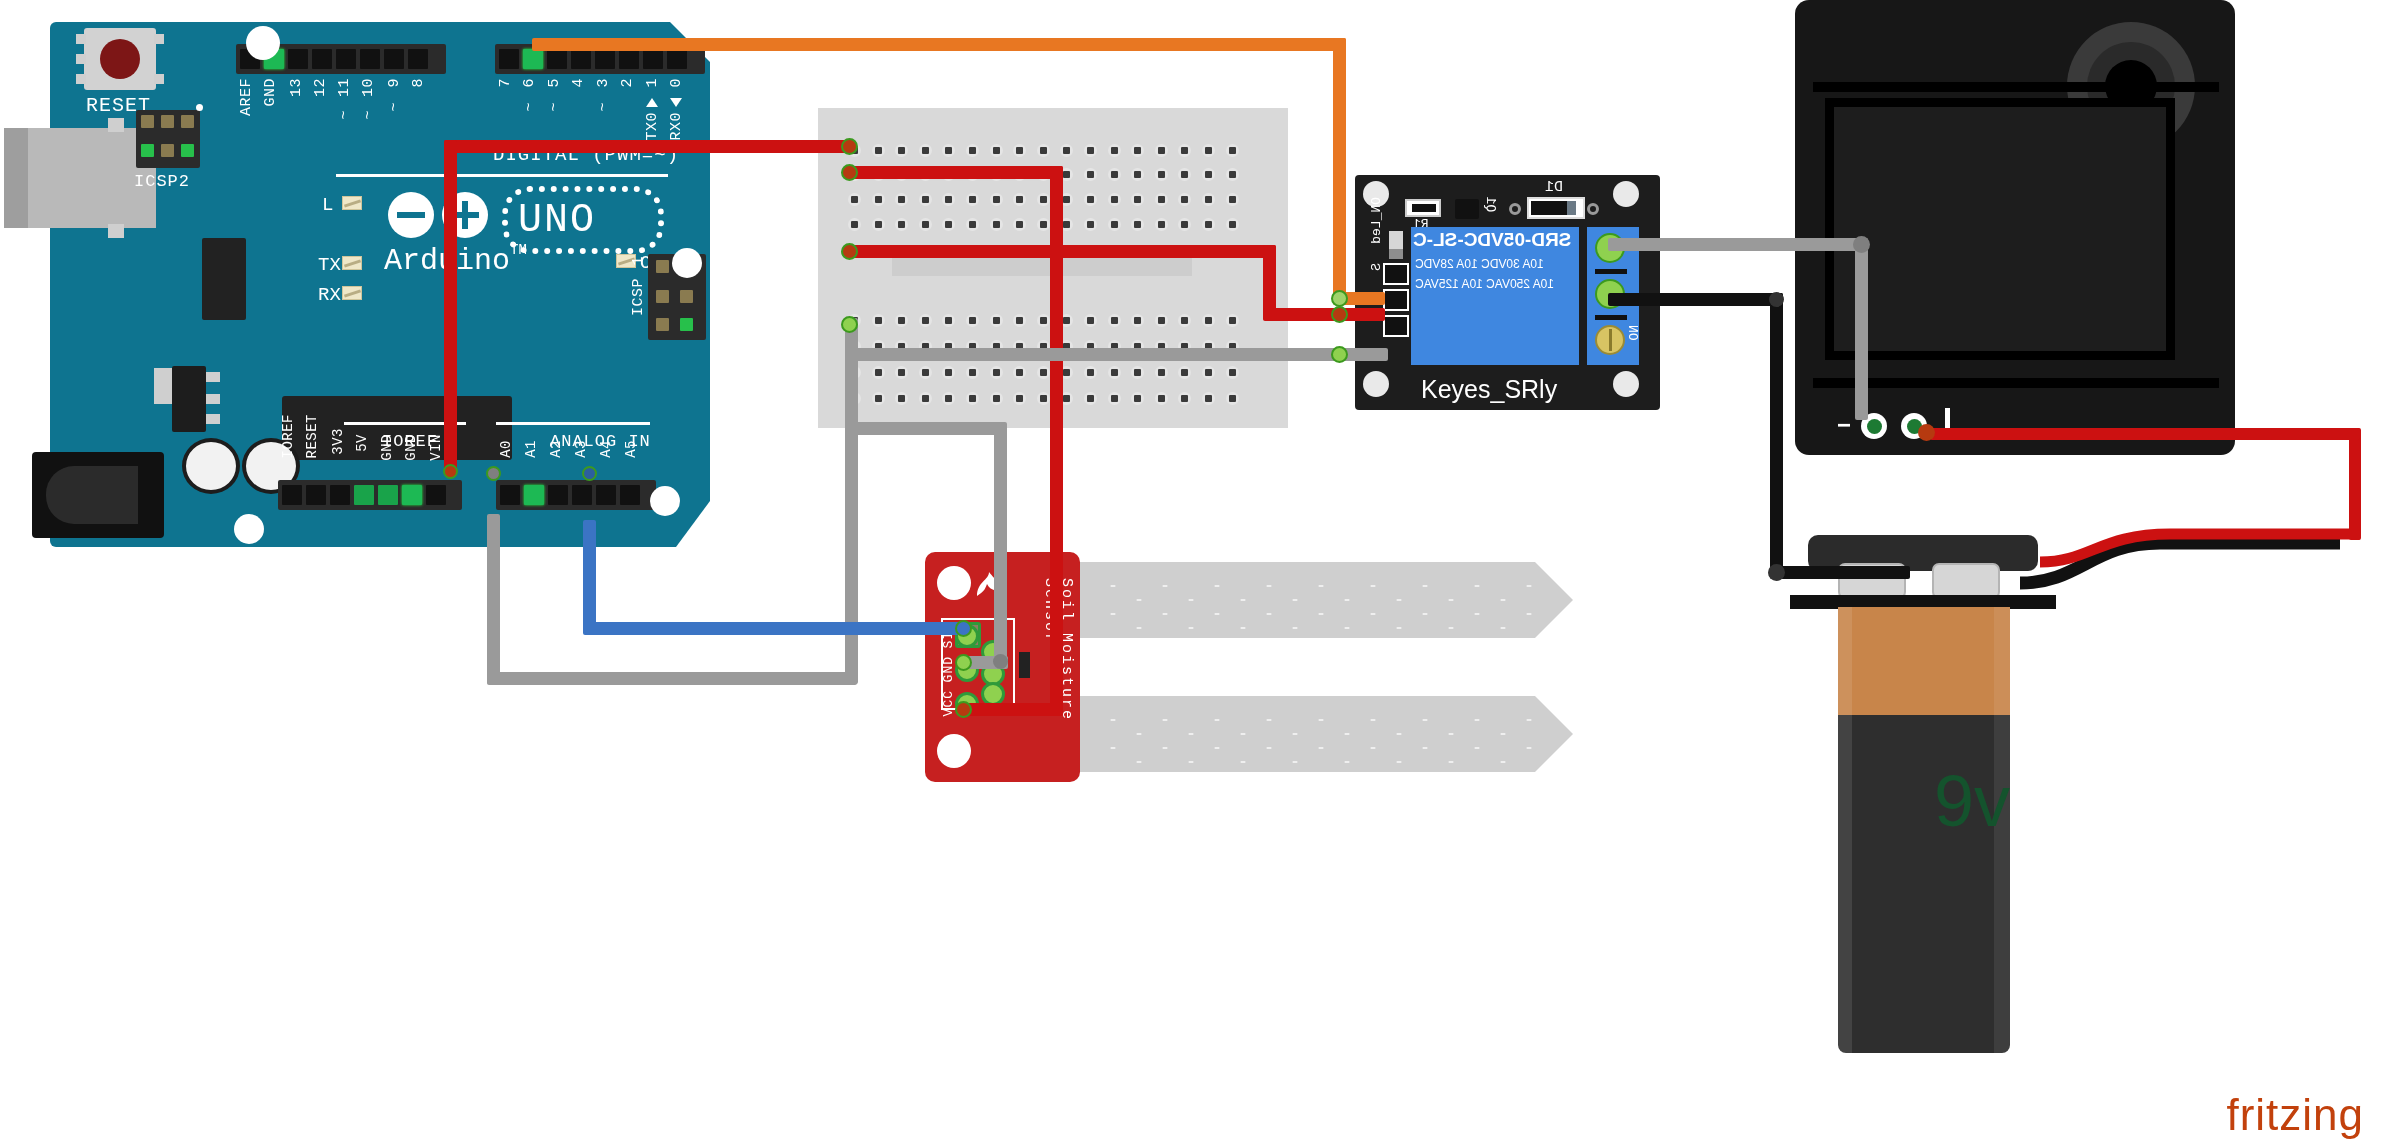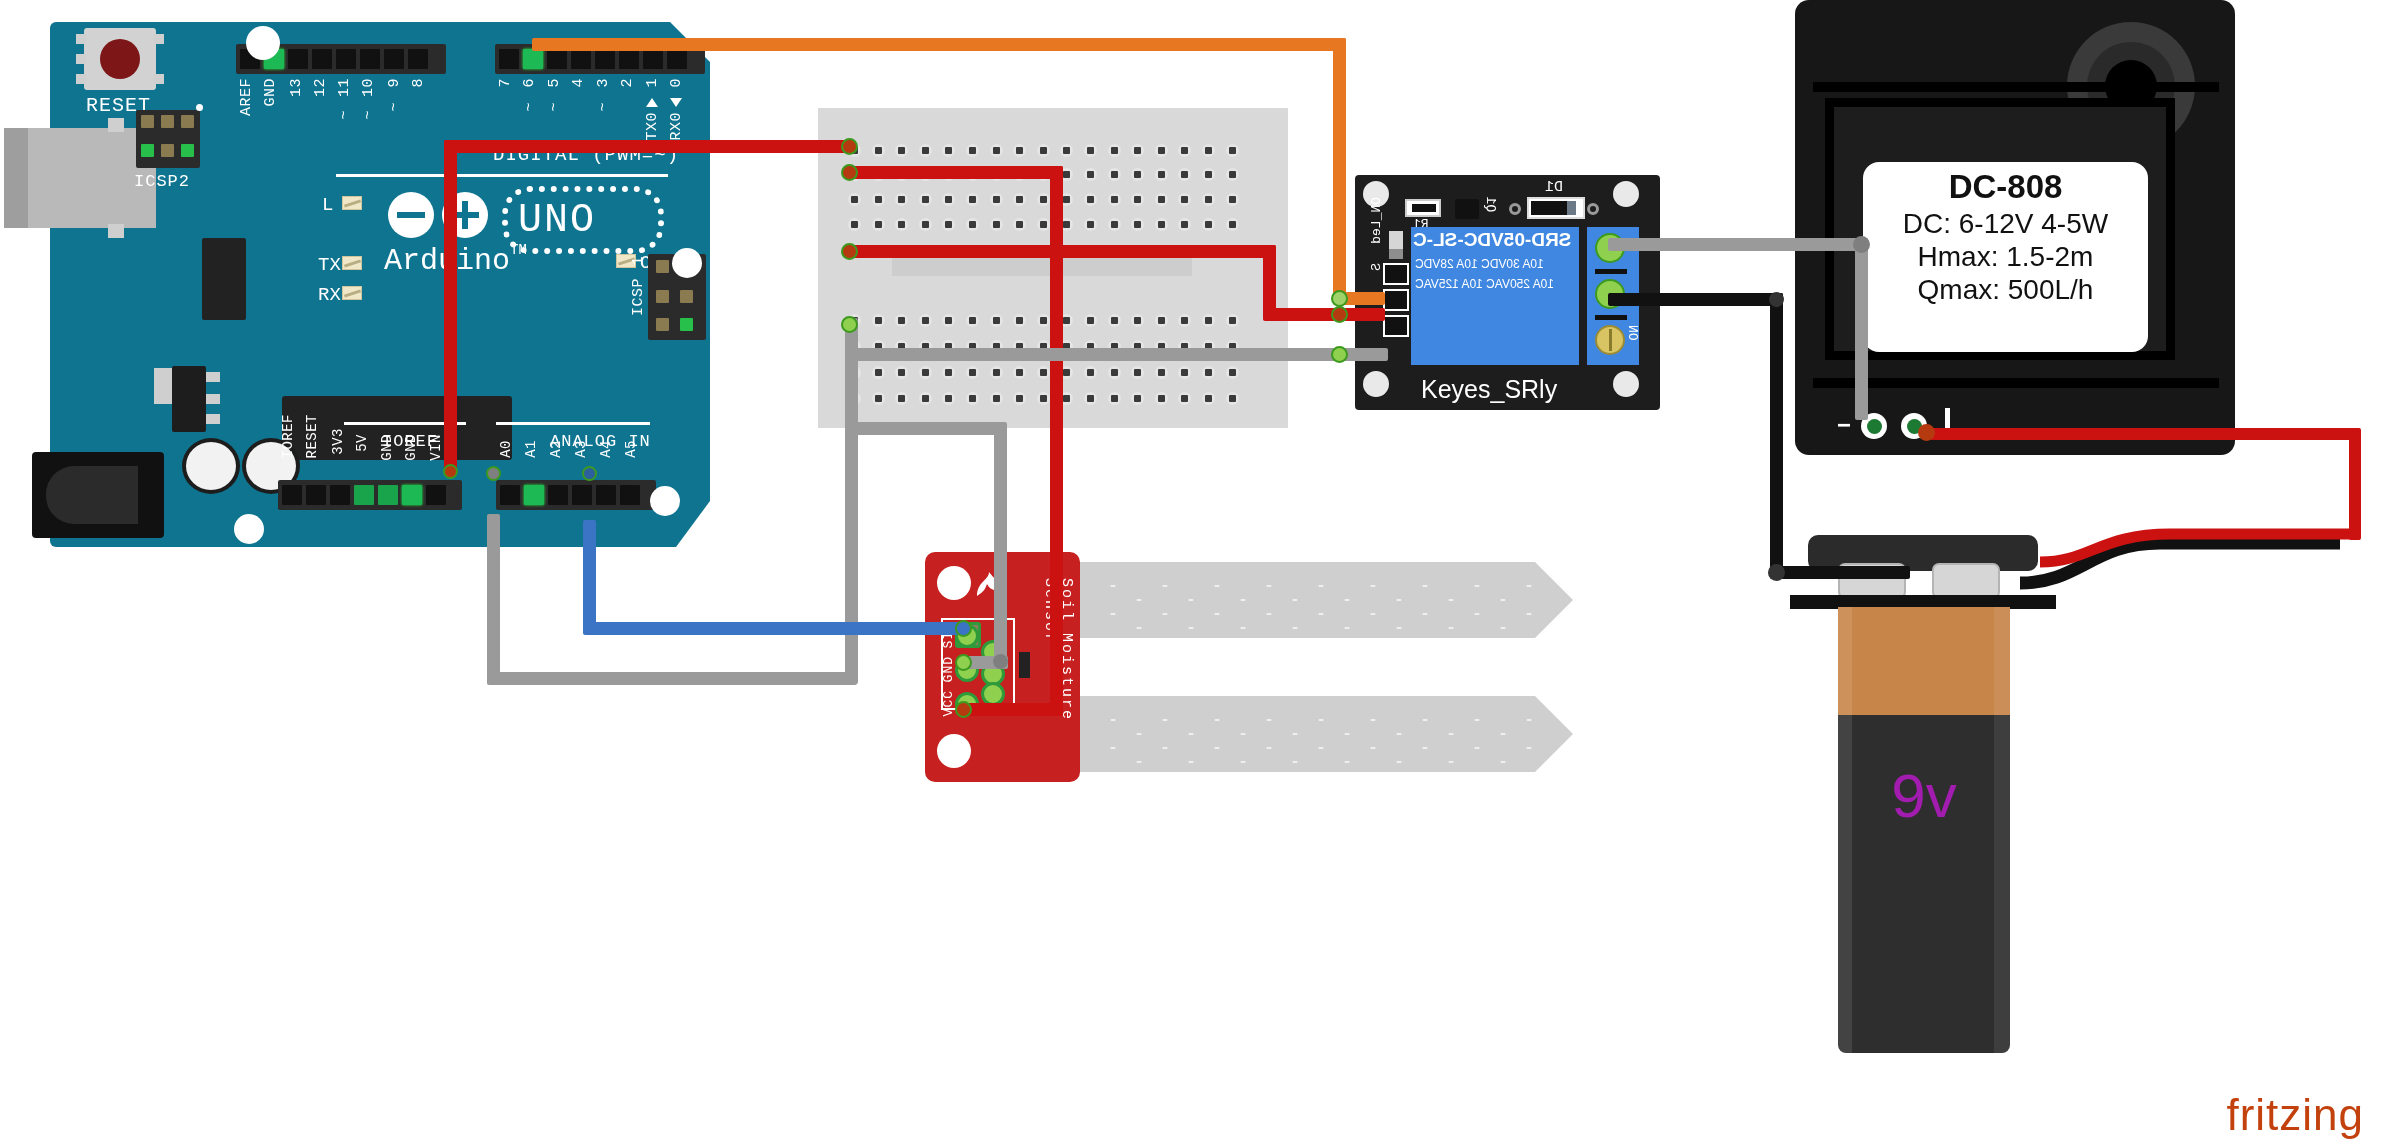--- a/index.html
+++ b/index.html
@@ -97,21 +97,21 @@
   
   #batt{left:1790px;top:535px;width:270px;height:520px;}
   .bcap{position:absolute;left:18px;top:0;width:230px;height:36px;background:#2b2b2b;border-radius:10px;}
   .bsnapL{position:absolute;left:48px;top:28px;width:68px;height:36px;background:#d6d6d6;border-radius:7px;border:2px solid #b4b4b4;box-sizing:border-box;}
   .bsnapR{position:absolute;left:142px;top:28px;width:68px;height:36px;background:#d6d6d6;border-radius:7px;border:2px solid #b4b4b4;box-sizing:border-box;}
   .bplate{position:absolute;left:0;top:60px;width:266px;height:14px;background:#111;}
   .bgold{position:absolute;left:48px;top:72px;width:172px;height:110px;background:#c8854a;}
   .bblack{position:absolute;left:48px;top:180px;width:172px;height:338px;background:#2e2e2e;border-radius:0 0 8px 8px;}
   .bshineL{position:absolute;left:48px;top:72px;width:14px;height:446px;background:rgba(255,255,255,.10);}
   .bshineR{position:absolute;left:204px;top:72px;width:16px;height:446px;background:rgba(255,255,255,.08);}
-  .btxt{position:absolute;left:48px;top:225px;width:172px;text-align:center;color:#a21caf;font-size:62px;}
+  .btxt{position:absolute;left:48px;top:225px;width:172px;text-align:right;color:#14532d;font-size:72px;}
 
   
   .w{position:absolute;border-radius:2px;}
   .cap{position:absolute;border-radius:50%;}
 
   
   #frz{right:36px;bottom:8px;color:#c2410c;font-size:44px;letter-spacing:1px;}
 </style>
 </head>
 <body>
@@ -759,26 +759,20 @@
   </div>
 
   <div class="abs" id="pump">
     <div class="pbody"></div>
     <div class="pnozzle" style="left:272px;top:22px;"></div>
     <div class="pnozzle2" style="left:292px;top:42px;"></div>
     <div class="pnozzle3" style="left:310px;top:60px;"></div>
     <div class="pbar" style="left:18px;top:82px;width:406px;height:10px;"></div>
     <div class="pbar" style="left:18px;top:378px;width:406px;height:10px;"></div>
     <div class="pinner"></div>
-    <div class="plabelbox">
-      <div class="t">DC-808</div>
-      <div class="s">DC: 6-12V 4-5W</div>
-      <div class="s">Hmax: 1.5-2m</div>
-      <div class="s">Qmax: 500L/h</div>
-    </div>
     <div class="abs" style="left:42px;top:411px;color:#fff;font-size:24px;font-weight:bold;">−</div>
     <div class="pterm" style="left:66px;top:413px;">
         <s></s>
       </div>
     <div class="pterm" style="left:106px;top:413px;">
         <s></s>
       </div>
     <div class="psign" style="left:150px;top:408px;width:5px;height:32px;"></div>
   </div>
 

